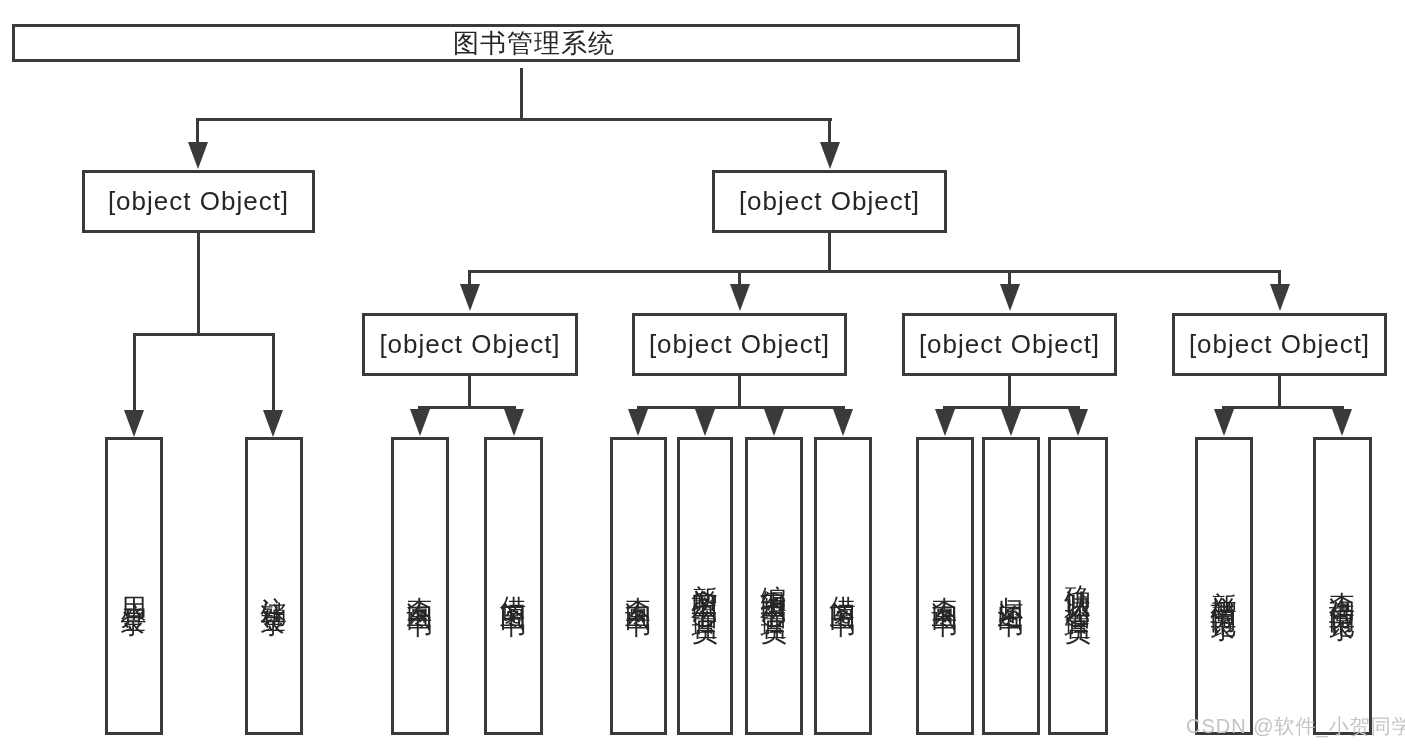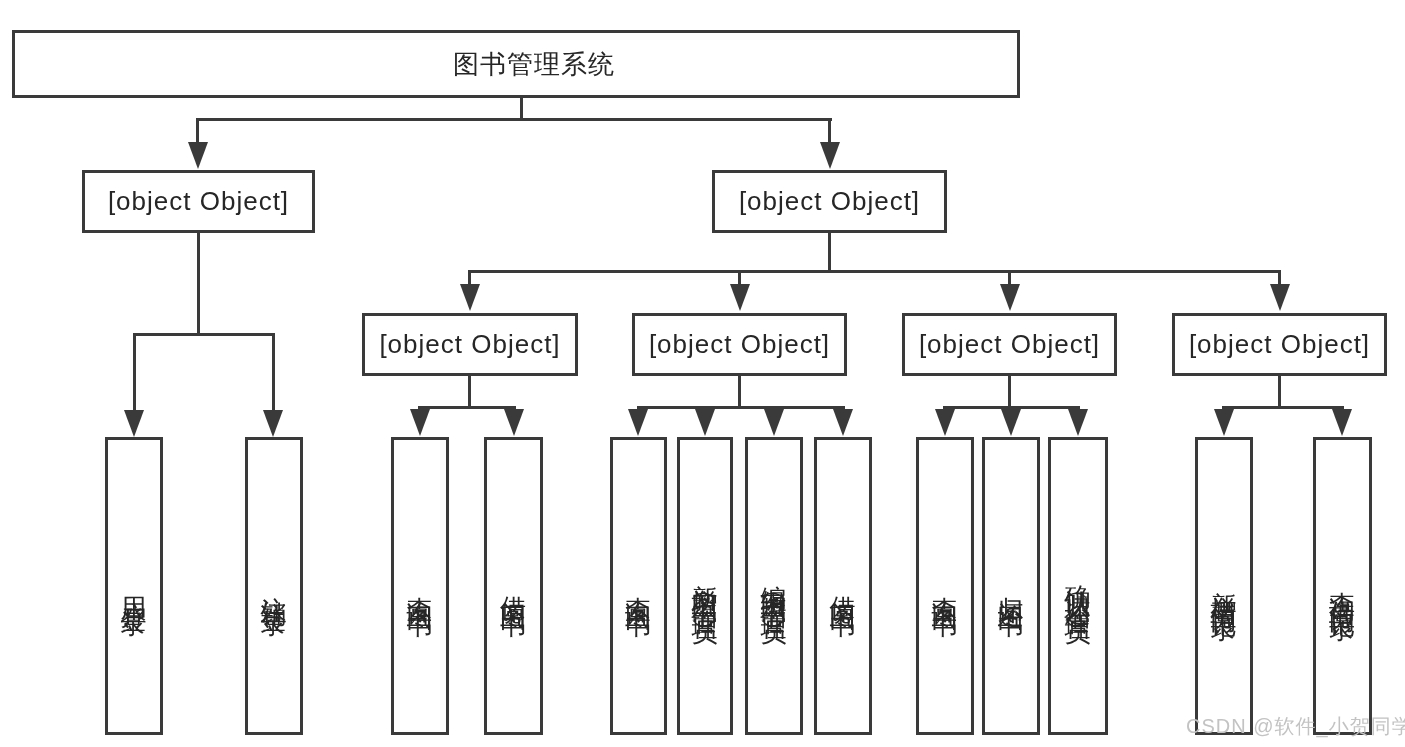--- a/index.html
+++ b/index.html
@@ -60,21 +60,21 @@
     white-space:nowrap;
     z-index:5;
     letter-spacing:1px;
   }
 </style>
 </head>
 <body>
 
 <div class="stage">
 
-  <div class="box" style="left:12px;top:30px;width:1008px;height:68px;padding-left:36px;">
+  <div class="box" style="left:12px;top:24px;width:1008px;height:38px;padding-left:36px;">
     <span>图书管理系统</span>
   </div>
 
   <div class="vline" style="left:520px;top:68px;height:52px;"></div>
   <div class="hline" style="left:196px;top:118px;width:636px;"></div>
   <div class="vline" style="left:196px;top:118px;height:28px;"></div>
   <div class="vline" style="left:828px;top:118px;height:28px;"></div>
   <div class="arrow" style="left:188px;top:142px;"></div>
   <div class="arrow" style="left:820px;top:142px;"></div>
 

